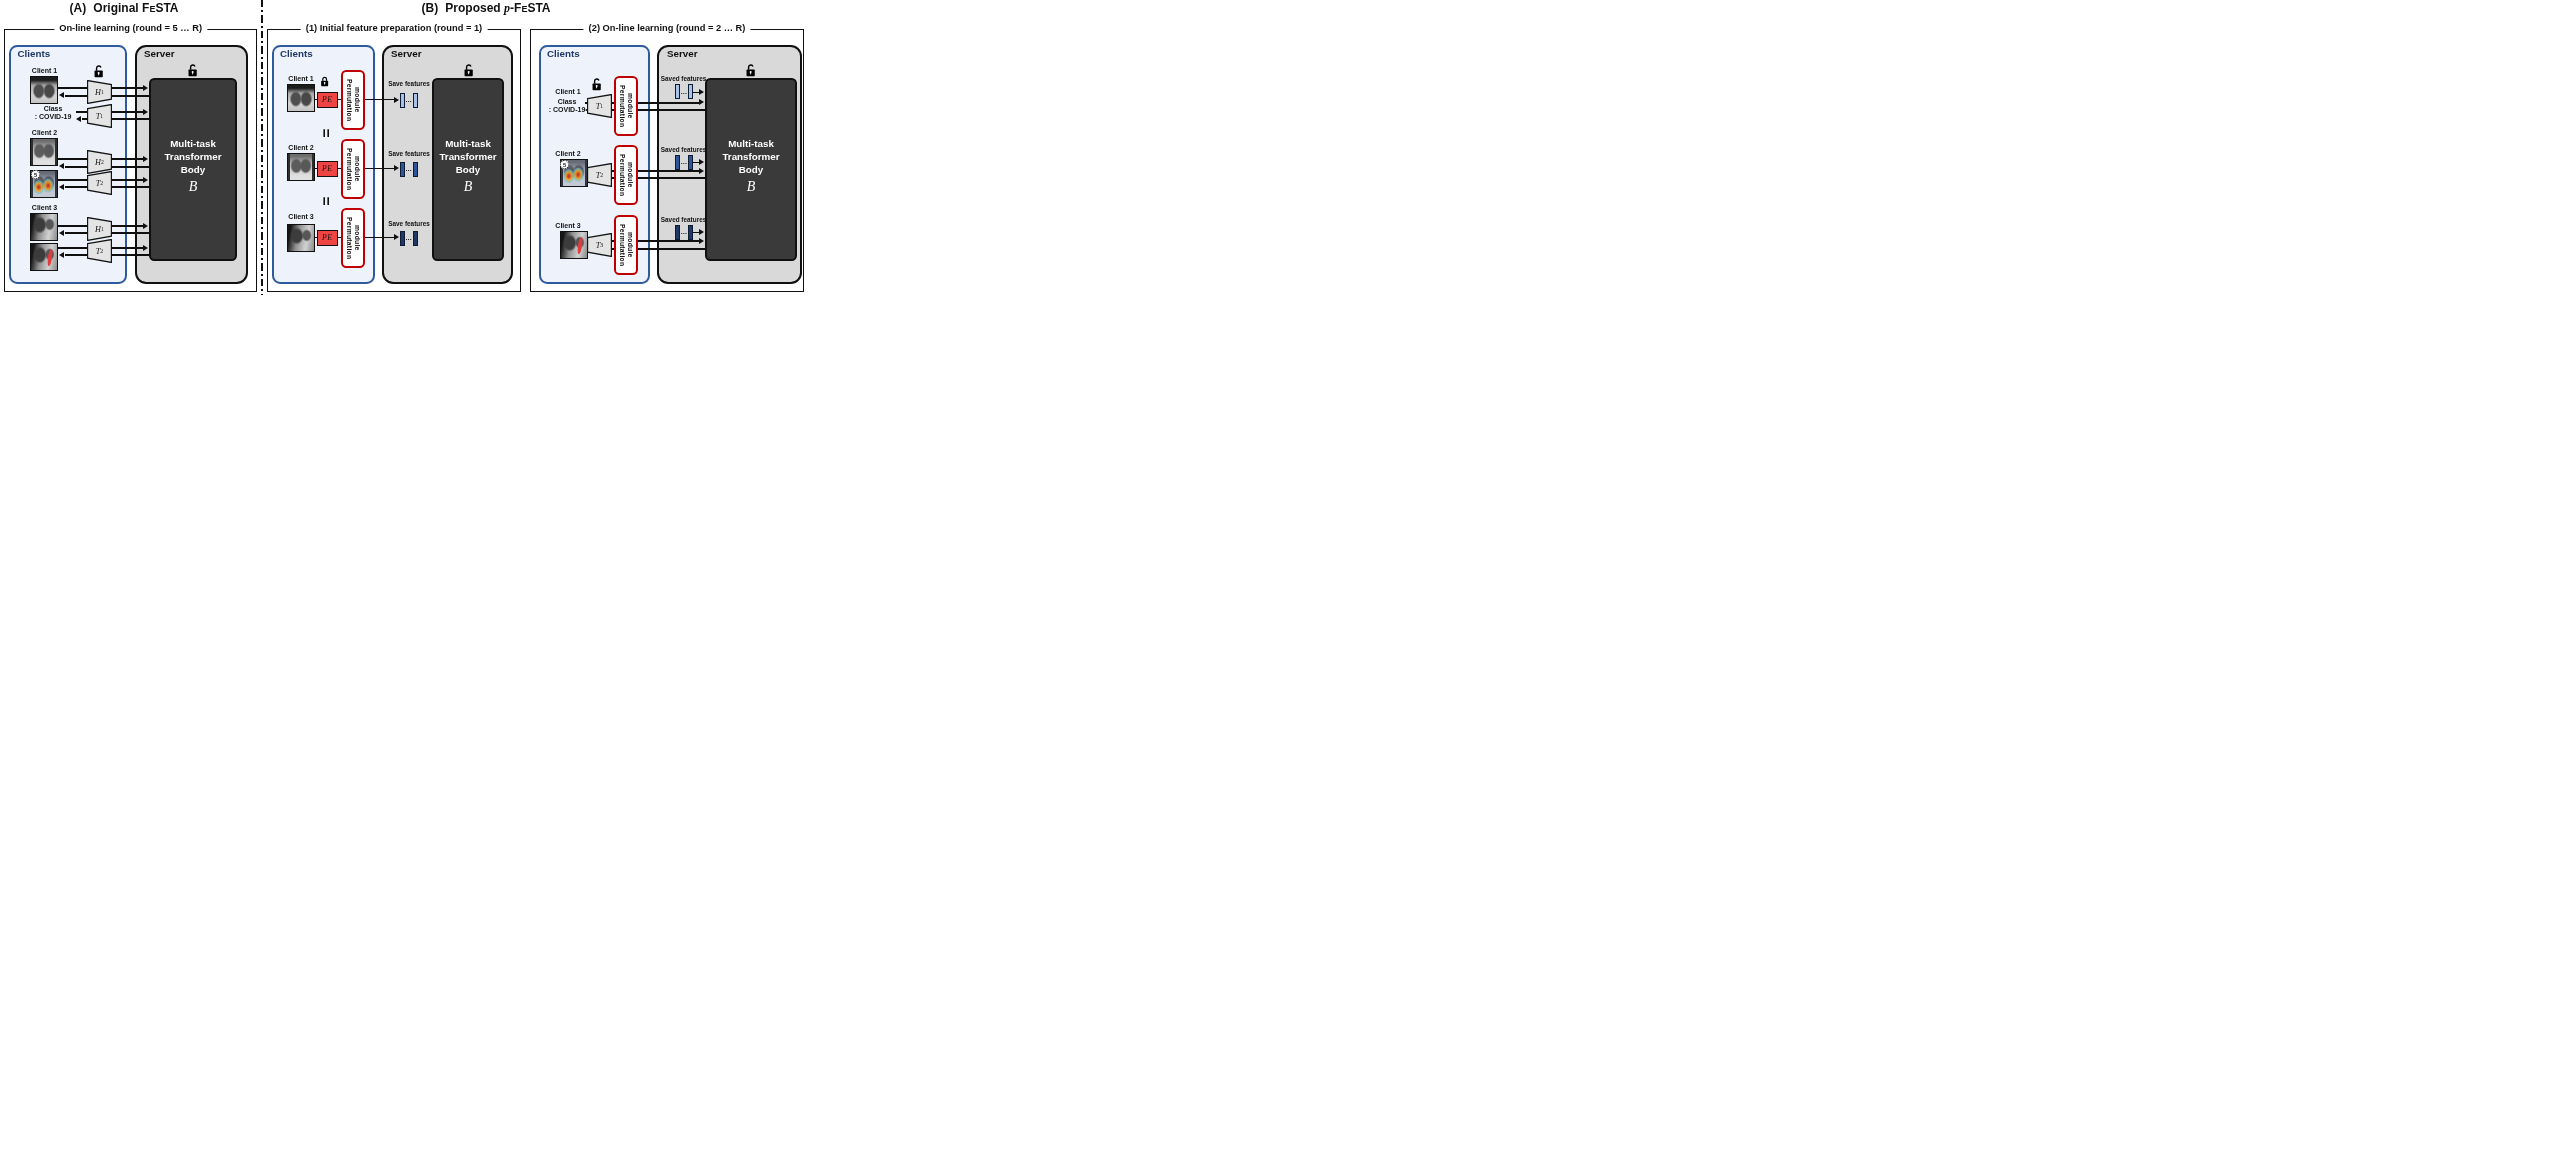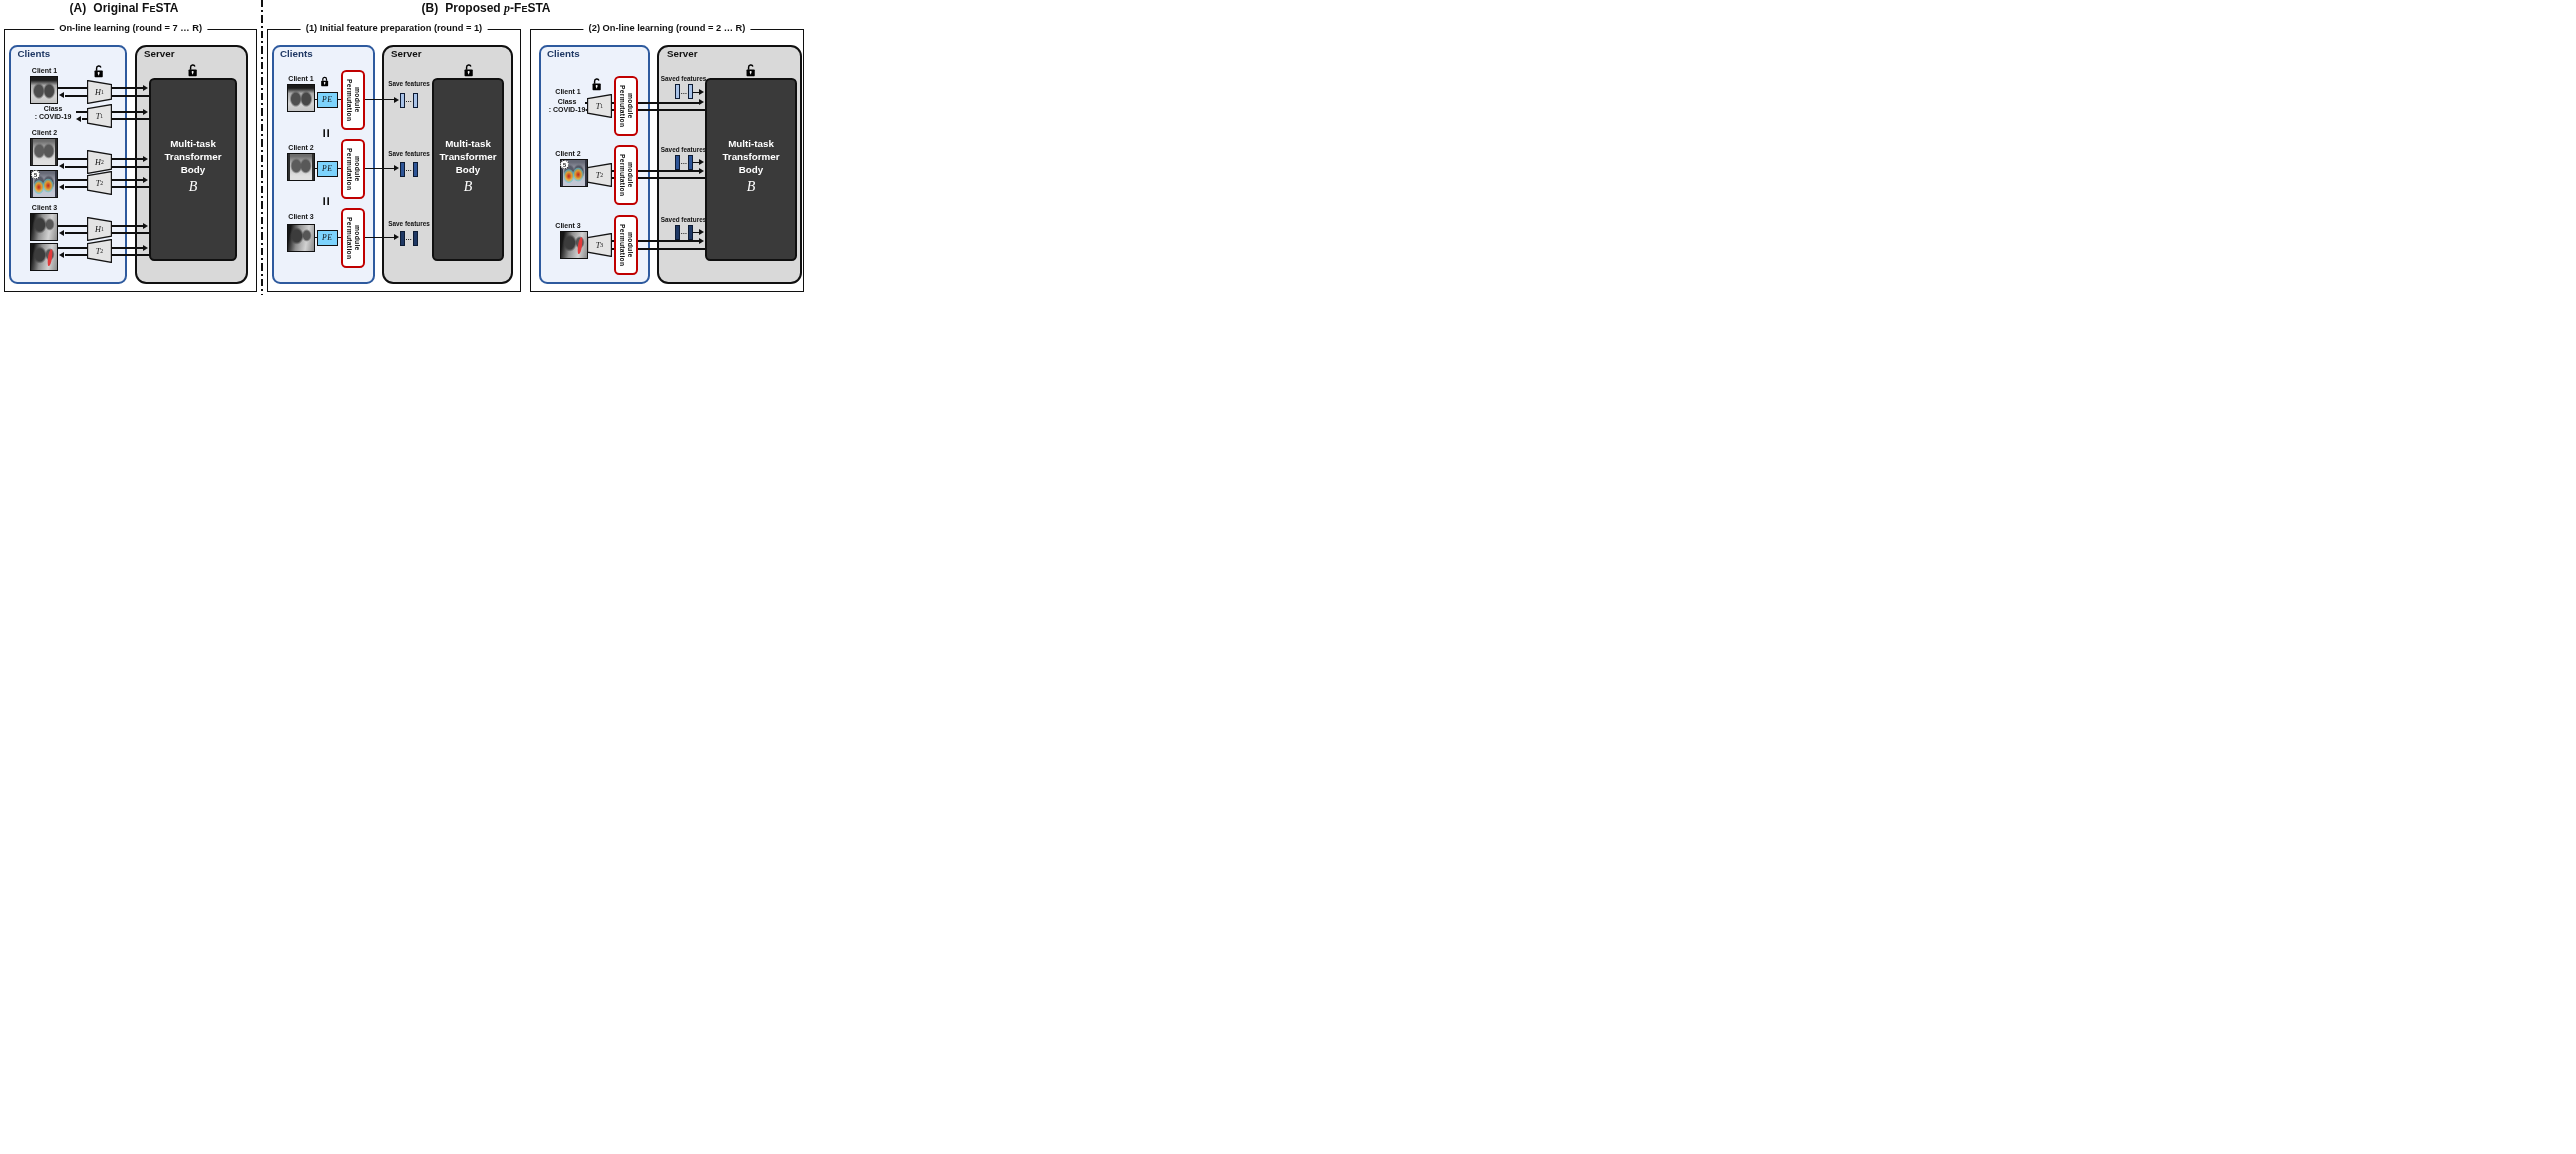--- a/index.html
+++ b/index.html
@@ -63,21 +63,21 @@
   .ah{position:absolute;width:0;height:0;border-top:3.1px solid transparent;border-bottom:3.1px solid transparent;}
   .ah.r{border-left:5.7px solid var(--ink,#101010);}
   .ah.l{border-right:5.7px solid var(--ink,#101010);}
   
   .trap{position:absolute;width:25px;height:24px;}
   .trap svg{position:absolute;inset:0;}
   .trap .tl{position:absolute;inset:0;display:flex;align-items:center;justify-content:center;
       font-family:"Liberation Serif",serif;font-style:italic;font-size:8.2px;}
   .trap sub{font-size:5.7px;font-style:normal;font-family:"Liberation Serif",serif;}
   
-  .pe-box{position:absolute;width:20.6px;height:15.5px;background:#7dd3fc;border:1.3px solid #111;
+  .pe-box{position:absolute;width:20.6px;height:15.5px;background:#ef4444;border:1.3px solid #111;
       box-sizing:border-box;display:flex;align-items:center;justify-content:center;
       font-family:"Liberation Serif",serif;font-style:italic;font-size:7.7px;letter-spacing:0.5px;}
   
   .perm{position:absolute;width:24px;height:60px;background:#fff;border:2.1px solid var(--module-red,#C00000);
       border-radius:5.2px;box-sizing:border-box;display:flex;align-items:center;justify-content:center;}
   .perm .vtext{writing-mode:vertical-lr;text-orientation:mixed;font-weight:bold;
       font-size:6.7px;line-height:1.2;text-align:center;letter-spacing:0.3px;white-space:nowrap;}
   .perm .vtext span{display:block;}
   
   .fbar{position:absolute;width:4.6px;height:15px;box-sizing:border-box;border:0.8px solid #0d1b33;}
@@ -100,21 +100,21 @@
     <span><span>F</span><span class="sc">E</span><span>STA</span></span>
   </div>
   <div class="main-title" style="left:486px;">
     <span>(B)</span><span class="gap"></span><span>Proposed</span>
     <span><span class="serif-i">p</span><span>-F</span><span class="sc">E</span><span>STA</span></span>
   </div>
 
   <div class="divider" style="left:261px;top:0;height:295px;"></div>
 
   <div class="panel" style="left:4.1px;top:29px;width:251px;height:261px;">
-    <div class="panel-header">On-line learning (round = 7 … R)</div>
+    <div class="panel-header">On-line learning (round = 5 … R)</div>
   </div>
   <div class="clients-box" style="left:9.3px;top:45px;width:114px;height:235px;"></div>
   <div class="zone-label clients-label" style="left:17.5px;top:48px;">Clients</div>
   <div class="server-box" style="left:135px;top:45px;width:109px;height:235px;"></div>
   <div class="zone-label" style="left:144px;top:48px;">Server</div>
 
   <div class="aline" style="left:58px;top:87px;width:85px;"></div>
   <div class="ah r" style="left:143px;top:85px;"></div>
   <div class="aline" style="left:65px;top:95px;width:84px;"></div>
   <div class="ah l" style="left:59px;top:92px;"></div>

